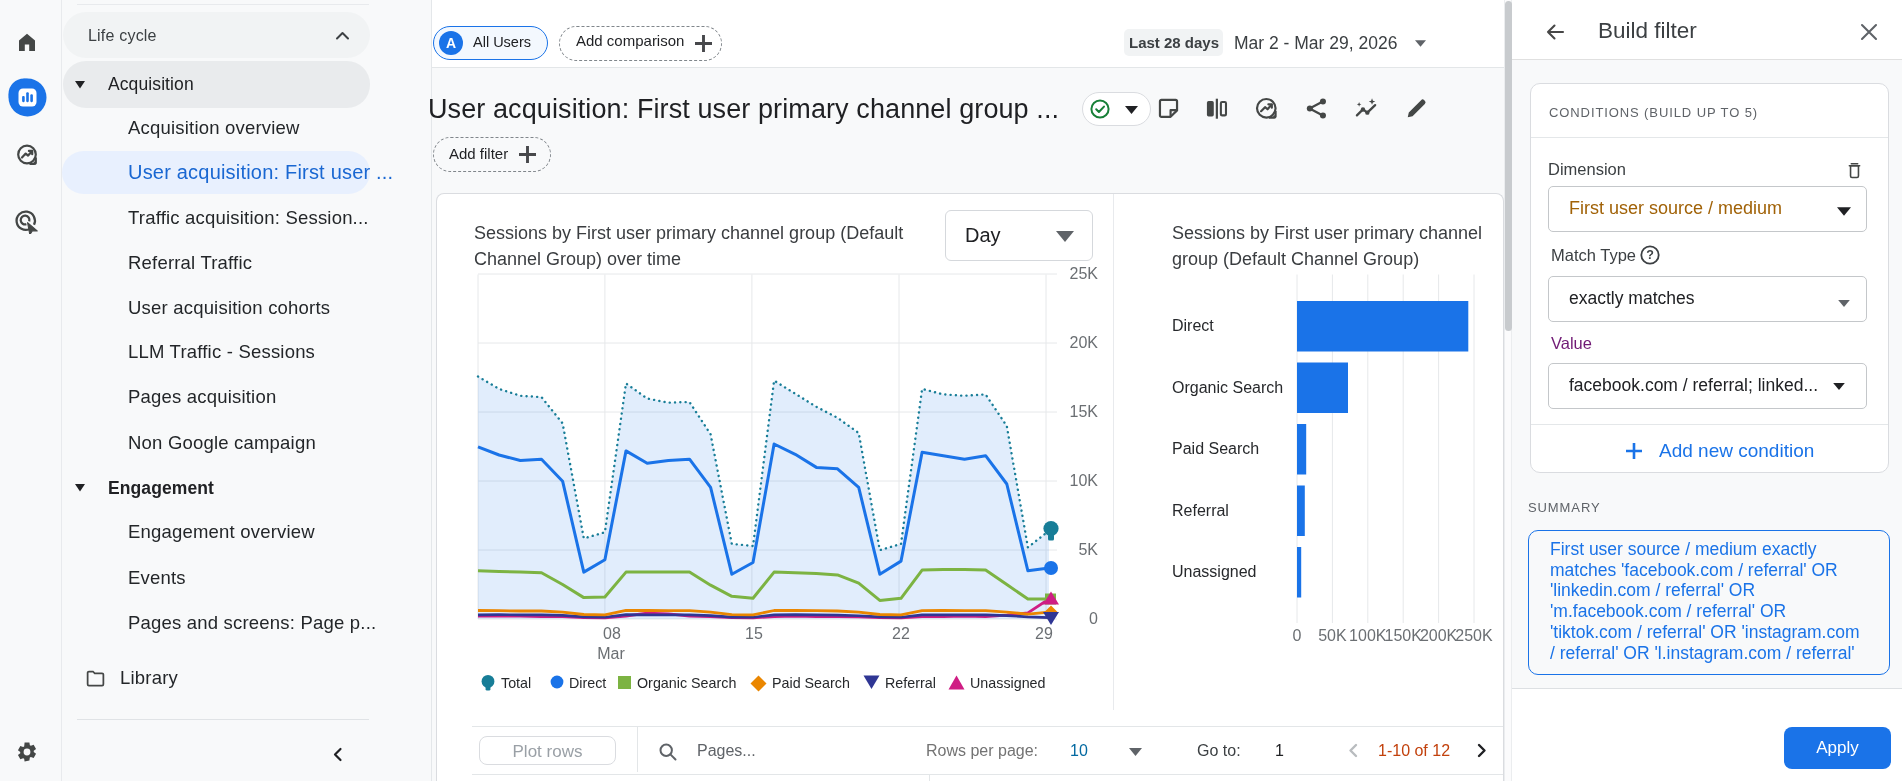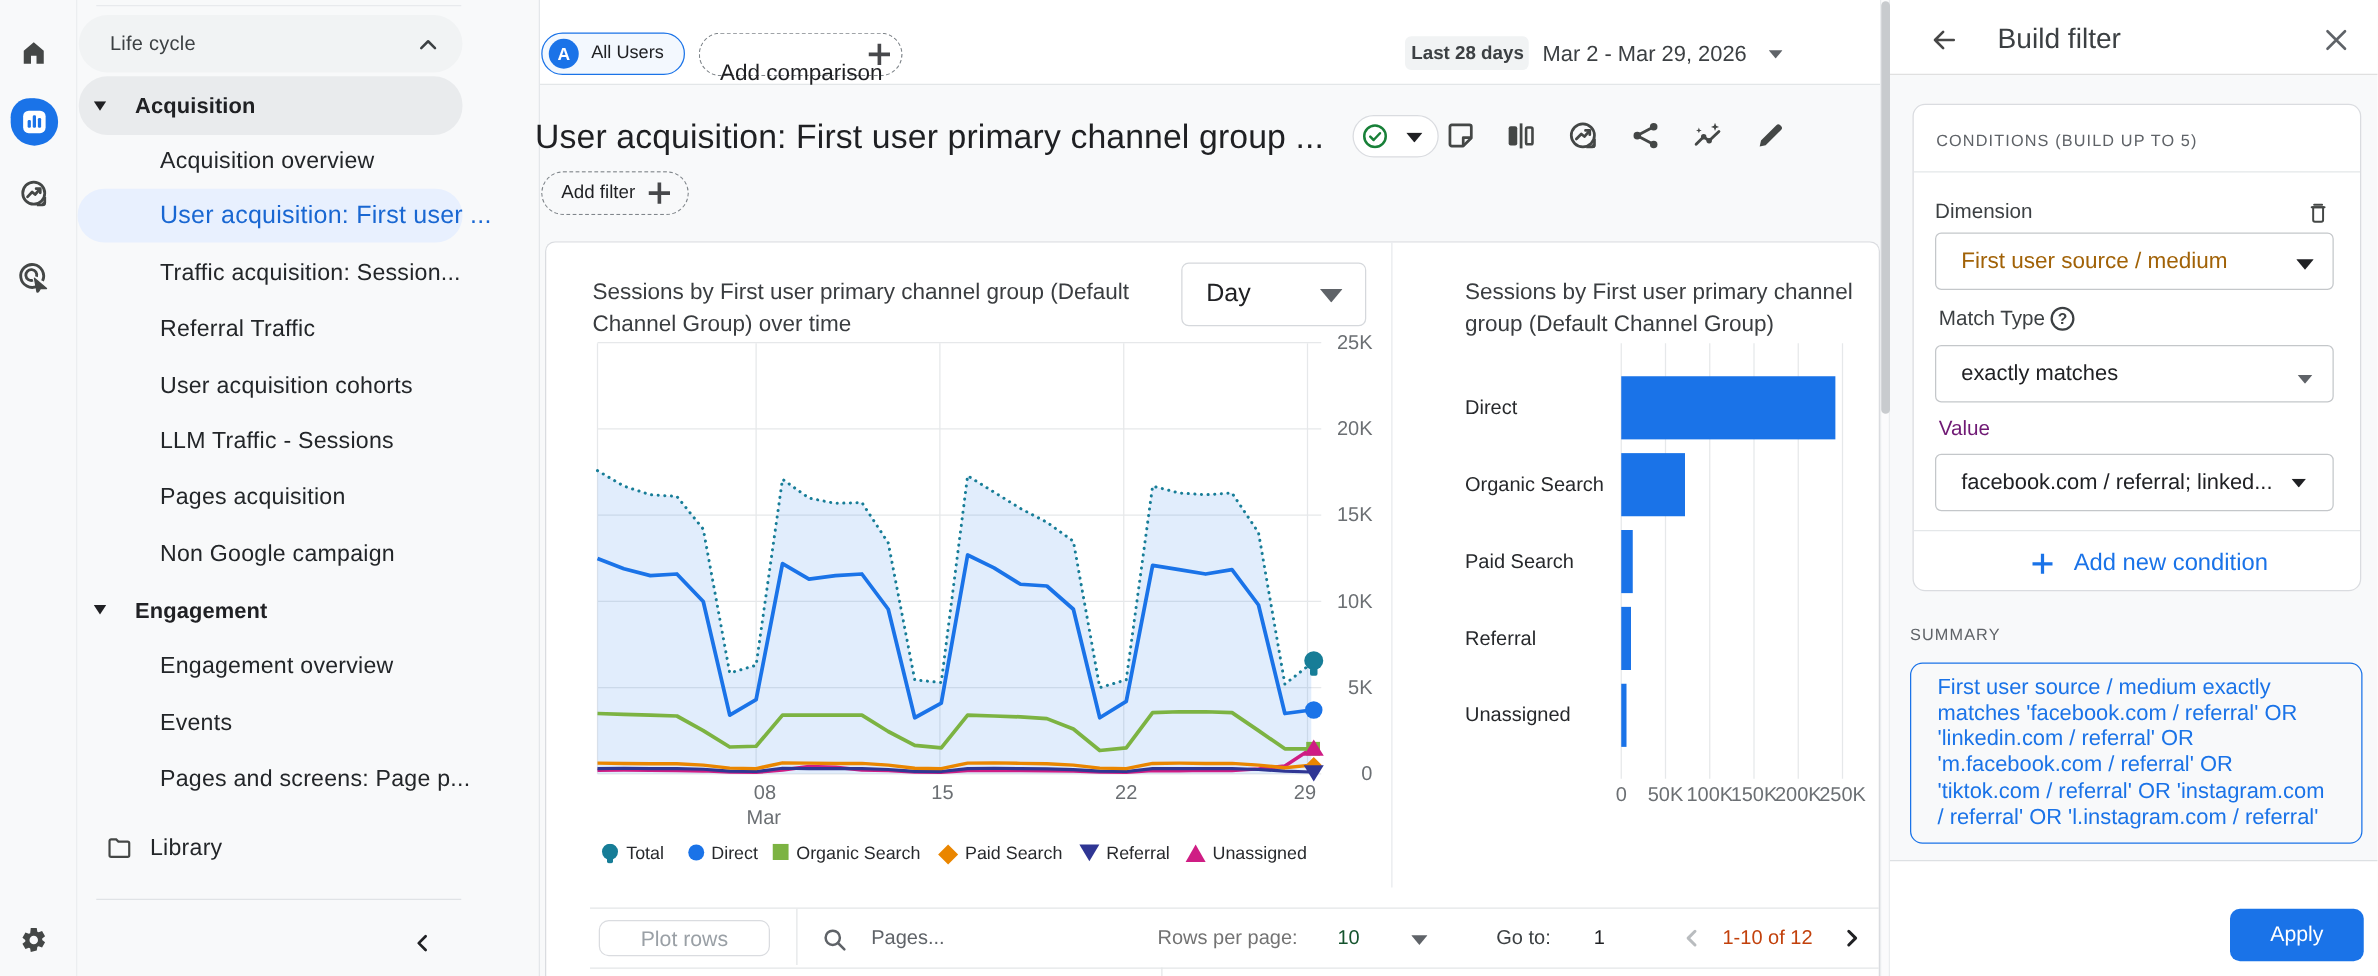--- a/index.html
+++ b/index.html
@@ -42,21 +42,21 @@
 <div class="abs" style="left:77px;top:4px;width:292px;border-top:1px solid #e8eaed"></div>
 <div class="abs" style="left:63px;top:12px;width:307px;height:46px;background:#f1f3f4;border-radius:23px"></div>
 <div class="abs" style="left:88px;top:27px;font-size:16px;color:#3c4043;letter-spacing:0.2px">Life cycle</div>
 <svg class="abs" style="left:333px;top:28px" width="19" height="15" viewBox="0 0 19 15">
     <path d="M4 10.5 L9.5 5 L15 10.5" stroke="#3c4043" stroke-width="2" stroke-linecap="round" stroke-linejoin="round" fill="none"></path>
   </svg>
 <div class="abs" style="left:63px;top:61px;width:307px;height:47px;background:#e9ebed;border-radius:23px"></div>
 <svg class="abs" style="left:75px;top:81px" width="10" height="8" viewBox="0 0 10 8">
     <path d="M0 0 h10 l-5 7.5 Z" fill="#202124"></path>
   </svg>
-<div class="abs" style="left:108px;top:74px;font-size:17.5px;font-weight:bold;color:#202124;letter-spacing:0.1px">Acquisition</div>
+<div class="abs" style="left:108px;top:74px;font-size:17.5px;font-weight:normal;color:#202124;letter-spacing:0.1px">Acquisition</div>
 <div class="abs" style="left:62px;top:151px;width:308px;height:43px;background:#e8f0fe;border-radius:21.5px"></div>
 <div class="abs" style="left:128px;top:161px;font-size:20px;color:#1967d2;letter-spacing:0.2px">User acquisition: First user ...</div>
 <div class="navitem" style="top:116px">Acquisition overview</div>
 <div class="navitem" style="top:206px">Traffic acquisition: Session...</div>
 <div class="navitem" style="top:251px">Referral Traffic</div>
 <div class="navitem" style="top:296px">User acquisition cohorts</div>
 <div class="navitem" style="top:340px">LLM Traffic - Sessions</div>
 <div class="navitem" style="top:385px">Pages acquisition</div>
 <div class="navitem" style="top:431px">Non Google campaign</div>
 <div class="navitem" style="top:520px">Engagement overview</div>
@@ -75,21 +75,21 @@
     <path d="M10.5 3 L5 8.5 L10.5 14" stroke="#202124" stroke-width="2.2" stroke-linecap="round" stroke-linejoin="round" fill="none"></path>
   </svg>
 
 <div class="abs" style="left:432px;top:0;width:1072px;height:68px;background:#fff;border-bottom:1px solid #e3e6e8"></div>
 <div class="abs" style="left:432px;top:68px;width:1072px;height:713px;background:#f8f9fa"></div>
 
 <div class="abs" style="left:433px;top:26px;width:115px;height:34px;border:1.5px solid #1a73e8;border-radius:17px;background:#f3f8fe"></div>
 <div class="abs" style="left:439px;top:31px;width:24px;height:24px;border-radius:50%;background:#1a73e8;color:#fff;font-size:14px;font-weight:bold;text-align:center;line-height:24px">A</div>
 <div class="abs" style="left:473px;top:34px;font-size:14.5px;color:#202124">All Users</div>
 <div class="abs" style="left:559px;top:26px;width:163px;height:35px;border:1px dashed #80868b;border-radius:18px"></div>
-<div class="abs" style="left:576px;top:48px;font-size:18px;color:#1f2023">Add comparison</div>
+<div class="abs" style="left:576px;top:32px;font-size:15px;color:#1f2023">Add comparison</div>
 <svg class="abs" style="left:694px;top:34px" width="19" height="19" viewBox="0 0 19 19">
     <path d="M9.5 1 V18 M1 9.5 H18" stroke="#47484b" stroke-width="2.9"></path>
   </svg>
 <div class="abs" style="left:1124px;top:29px;width:99px;height:27px;background:#f1f3f4;border-radius:5px"></div>
 <div class="abs" style="left:1129px;top:34px;font-size:15px;font-weight:bold;color:#3c4043">Last 28 days</div>
 <div class="abs" style="left:1234px;top:33px;font-size:17.5px;color:#3c4043">Mar 2 - Mar 29, 2026</div>
 <svg class="abs" style="left:1415px;top:40px" width="11" height="7" viewBox="0 0 10 6">
     <path d="M0 0 h10 l-5.0 6 Z" fill="#5f6368"></path>
   </svg>
 
@@ -179,21 +179,21 @@
 
 <div class="abs" style="left:472px;top:726px;width:1031px;border-top:1px solid #e3e6e8"></div>
 <div class="abs" style="left:479px;top:736px;width:137px;height:29px;border:1px solid #dadce0;border-radius:8px;text-align:center;line-height:29px;font-size:17px;color:#9aa0a6">Plot rows</div>
 <div class="abs" style="left:637px;top:727px;width:1px;height:45px;background:#e3e6e8"></div>
 <svg style="position:absolute;left:658px;top:742px" width="19" height="19" viewBox="0 0 19 19" fill="none">
     <circle cx="8.2" cy="8.2" r="5.7" stroke="#5f6368" stroke-width="2"></circle>
     <path d="M12.4 12.4 L17.5 17.5" stroke="#5f6368" stroke-width="2" stroke-linecap="round"></path>
   </svg>
 <div class="abs" style="left:697px;top:742px;font-size:16px;color:#5f6368">Pages...</div>
 <div class="abs" style="left:926px;top:742px;font-size:16px;color:#737373">Rows per page:</div>
-<div class="abs" style="left:1070px;top:742px;font-size:16px;color:#14532d">10</div>
+<div class="abs" style="left:1070px;top:742px;font-size:16px;color:#0369a1">10</div>
 <svg class="abs" style="left:1129px;top:748px" width="13" height="8" viewBox="0 0 10 6">
     <path d="M0 0 h10 l-5.0 6 Z" fill="#5f6368"></path>
   </svg>
 <div class="abs" style="left:1197px;top:742px;font-size:16px;color:#3c4043">Go to:</div>
 <div class="abs" style="left:1275px;top:742px;font-size:16px;color:#202124">1</div>
 <svg class="abs" style="left:1345px;top:742px" width="16" height="17" viewBox="0 0 16 17">
     <path d="M11 3 L5.5 8.5 L11 14" stroke="#b9bcbf" stroke-width="2.4" stroke-linecap="round" stroke-linejoin="round" fill="none"></path>
   </svg>
 <div class="abs" style="left:1378px;top:742px;font-size:16px;color:#c2410c">1-10 of 12</div>
 <svg class="abs" style="left:1473px;top:742px" width="16" height="17" viewBox="0 0 16 17">

